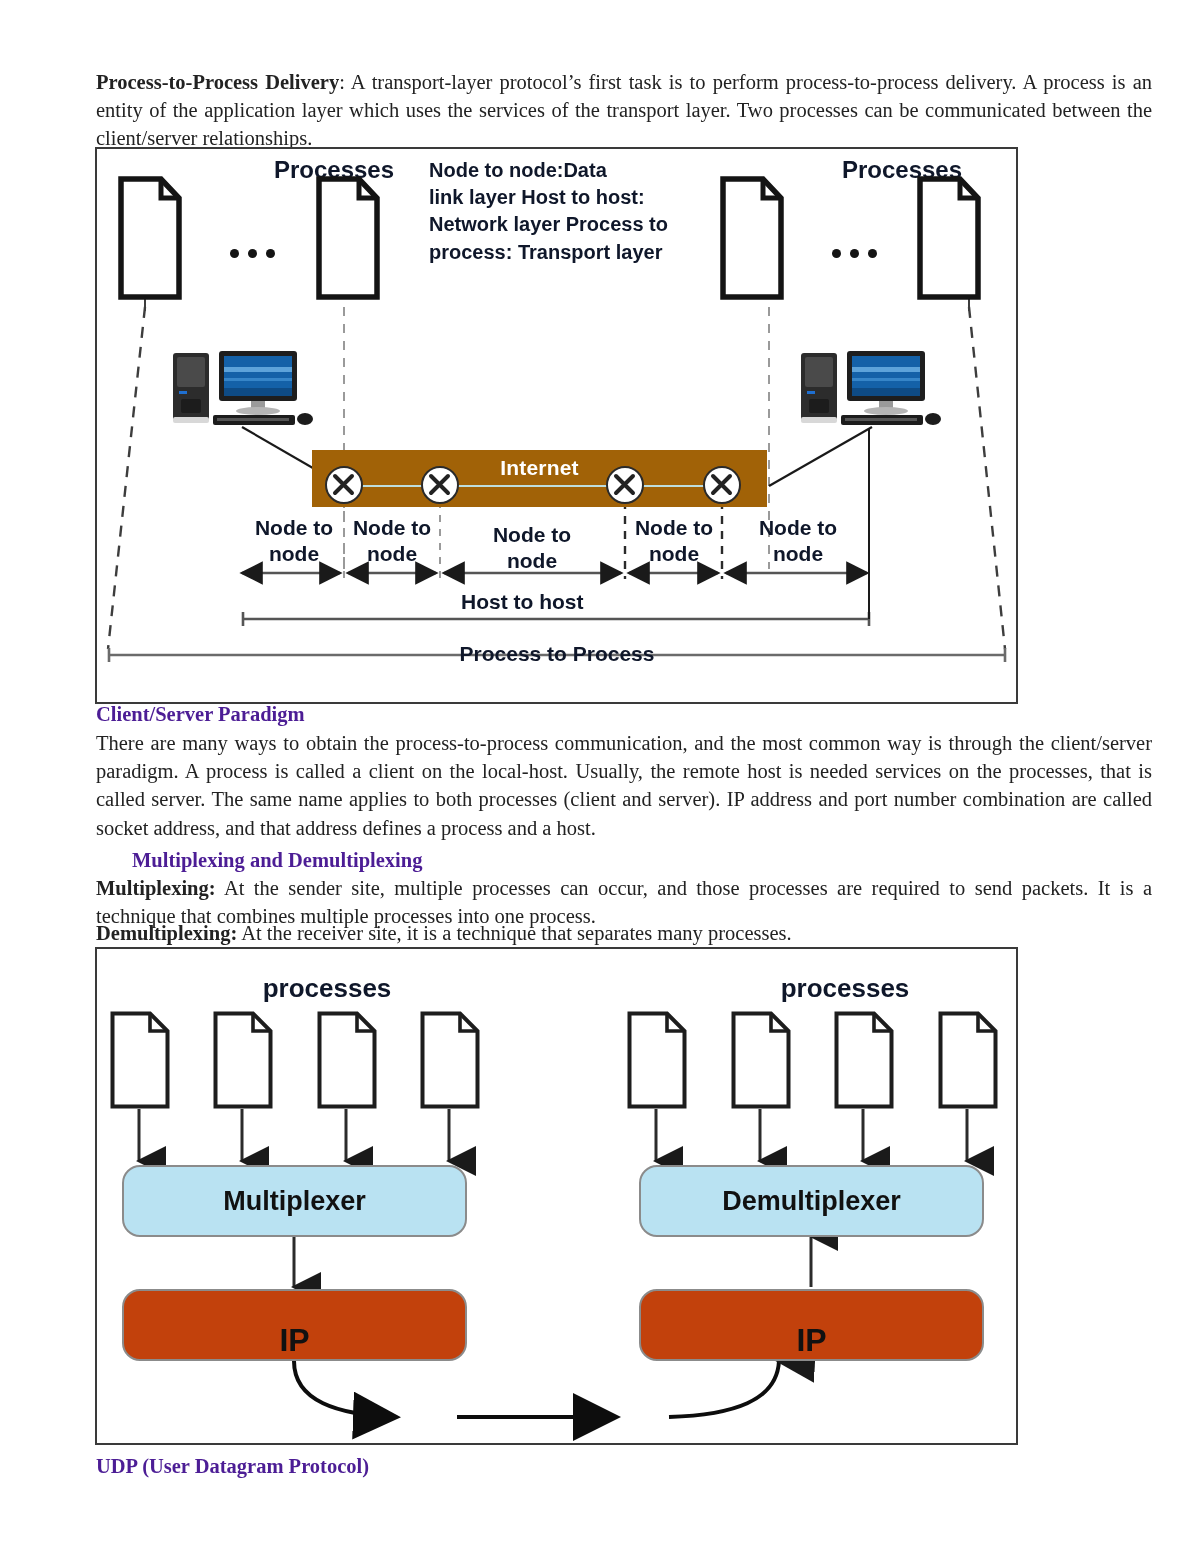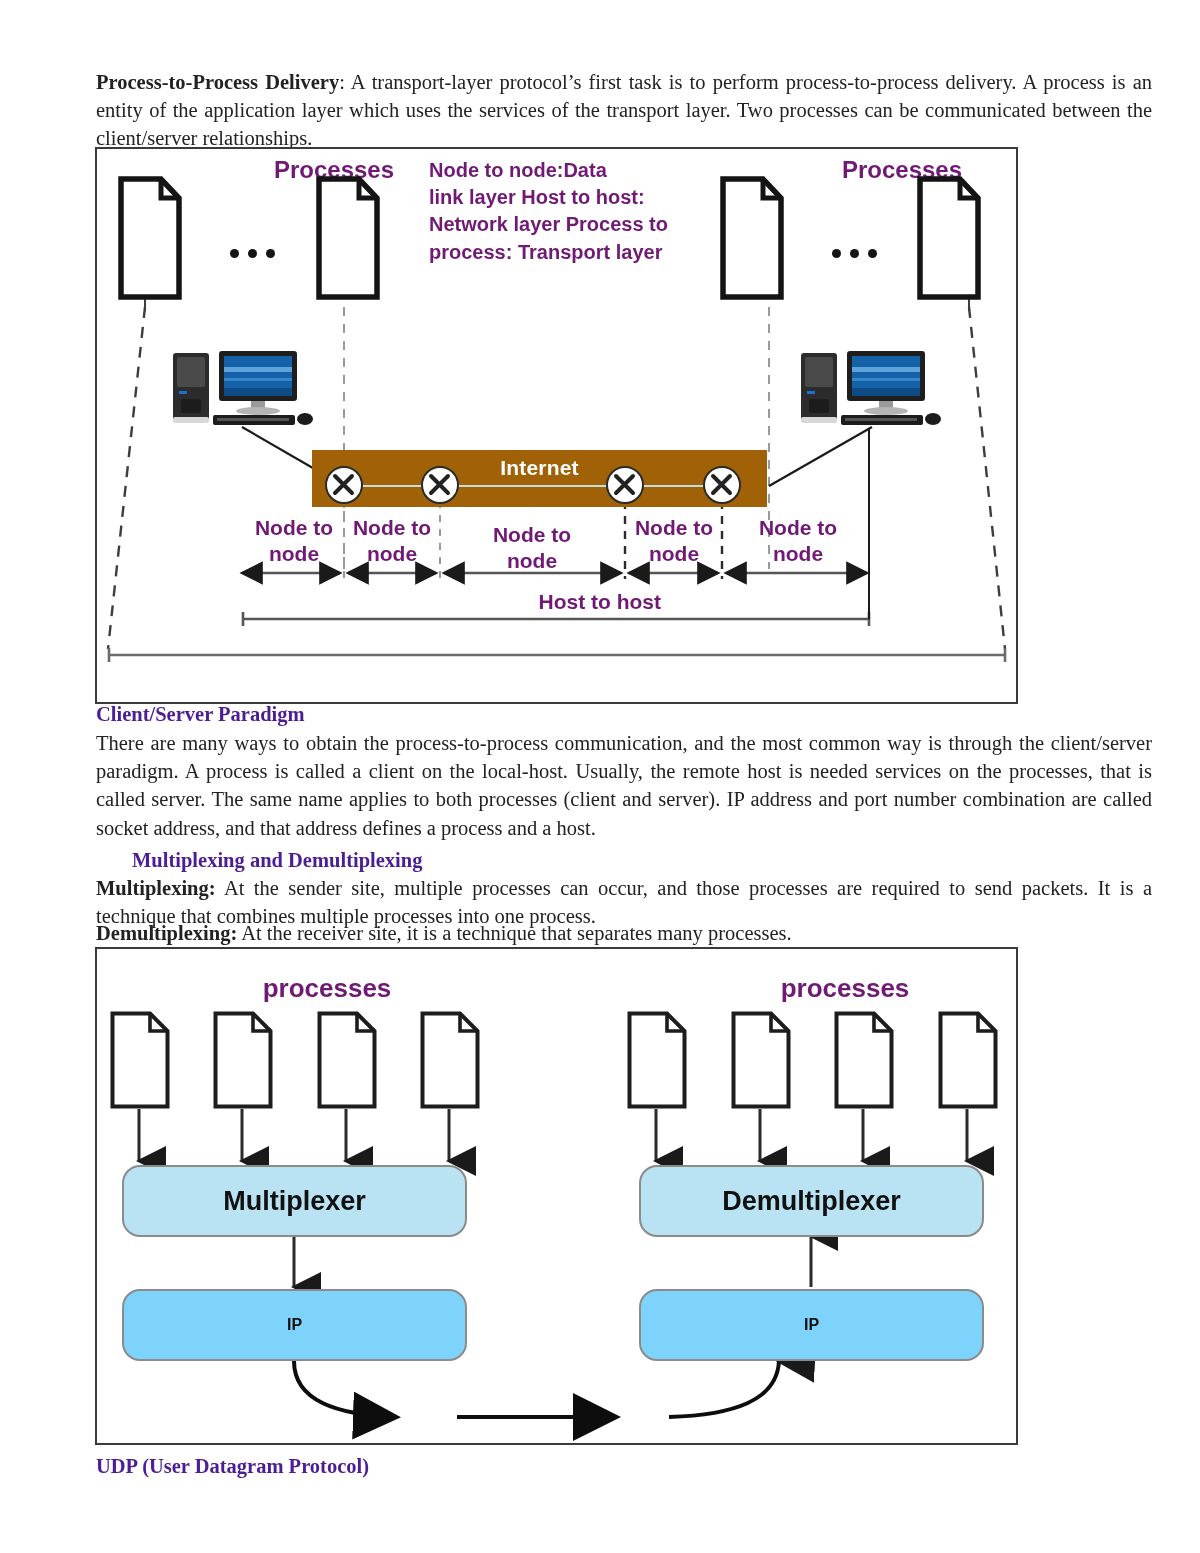--- a/index.html
+++ b/index.html
@@ -52,21 +52,21 @@
     border: 2px solid #3a3a3a;
     background: #fff;
     box-sizing: border-box;
   }
   #figure-1 { left: 95px;  top: 147px;  width: 923px; height: 557px; }
   #figure-2 { left: 95px;  top: 947px;  width: 923px; height: 498px; }
 
   
   .red-label {
     position: absolute;
-    color: #701a75;
+    color: #0f172a;
     font-family: "Liberation Sans", "DejaVu Sans", sans-serif;
     font-weight: bold;
     line-height: 1.22;
     white-space: pre-line;
   }
 
   
   .doc-icon { position: absolute; }
   .doc-icon svg { display: block; }
 
@@ -139,23 +139,24 @@
     font-family: "Liberation Sans", "DejaVu Sans", sans-serif;
     font-weight: bold;
     color: #111;
   }
   .mux-box {
     background: #b9e2f2;
     border: 2px solid #8b8b8b;
     font-size: 27px;
   }
   .ip-box {
-    background: #7dd3fc;
+    background: #c2410c;
     border: 2px solid #8b8b8b;
-    font-size: 16px;
+    font-size: 32px;
+    align-items: flex-end;
   }
 </style>
 </head>
 <body>
 
 <div class="page">
 
   <div class="para" id="p-intro" style="top:68px;"><span class="lead">Process-to-Process Delivery</span><span>: A transport-layer protocol’s first task is to perform process-to-process delivery. A process is an entity of the application layer which uses the services of the transport layer. Two processes can be communicated between the client/server relationships.</span></div>
 
   <div class="figure" id="figure-1">
@@ -325,22 +326,23 @@
 node</div>
     <div class="red-label" style="left:248px; top:366px; width:94px; text-align:center; font-size:21px;">Node to
 node</div>
     <div class="red-label" style="left:388px; top:373px; width:94px; text-align:center; font-size:21px;">Node to
 node</div>
     <div class="red-label" style="left:530px; top:366px; width:94px; text-align:center; font-size:21px;">Node to
 node</div>
     <div class="red-label" style="left:654px; top:366px; width:94px; text-align:center; font-size:21px;">Node to
 node</div>
 
-    <div class="red-label" style="left:364px; top:440px; width:200px; text-align:right; font-size:21px;">Host to host</div>
-
+    <div class="red-label" style="left:364px; top:440px; width:200px; text-align:left; font-size:21px;">Host to host</div>
+
+    <div class="red-label" style="left:310px; top:492px; width:300px; text-align:center; font-size:21px;">Process to Process</div>
 
   </div>
 
   <div class="heading" id="h-client-server" style="top:700px;">Client/Server Paradigm</div>
   <div class="para" id="p-client-server" style="top:729px;">There are many ways to obtain the process-to-process communication, and the most common way is through the client/server paradigm. A process is called a client on the local-host. Usually, the remote host is needed services on the processes, that is called server. The same name applies to both processes (client and server). IP address and port number combination are called socket address, and that address defines a process and a host.</div>
 
   <div class="heading" id="h-mux" style="top:846px;margin-left:36px;">Multiplexing and Demultiplexing</div>
 
   <div class="para nojust" id="p-demux" style="top:919px;"><span class="lead">Demultiplexing:</span><span> At the receiver site, it is a technique that separates many processes.</span></div>
 

